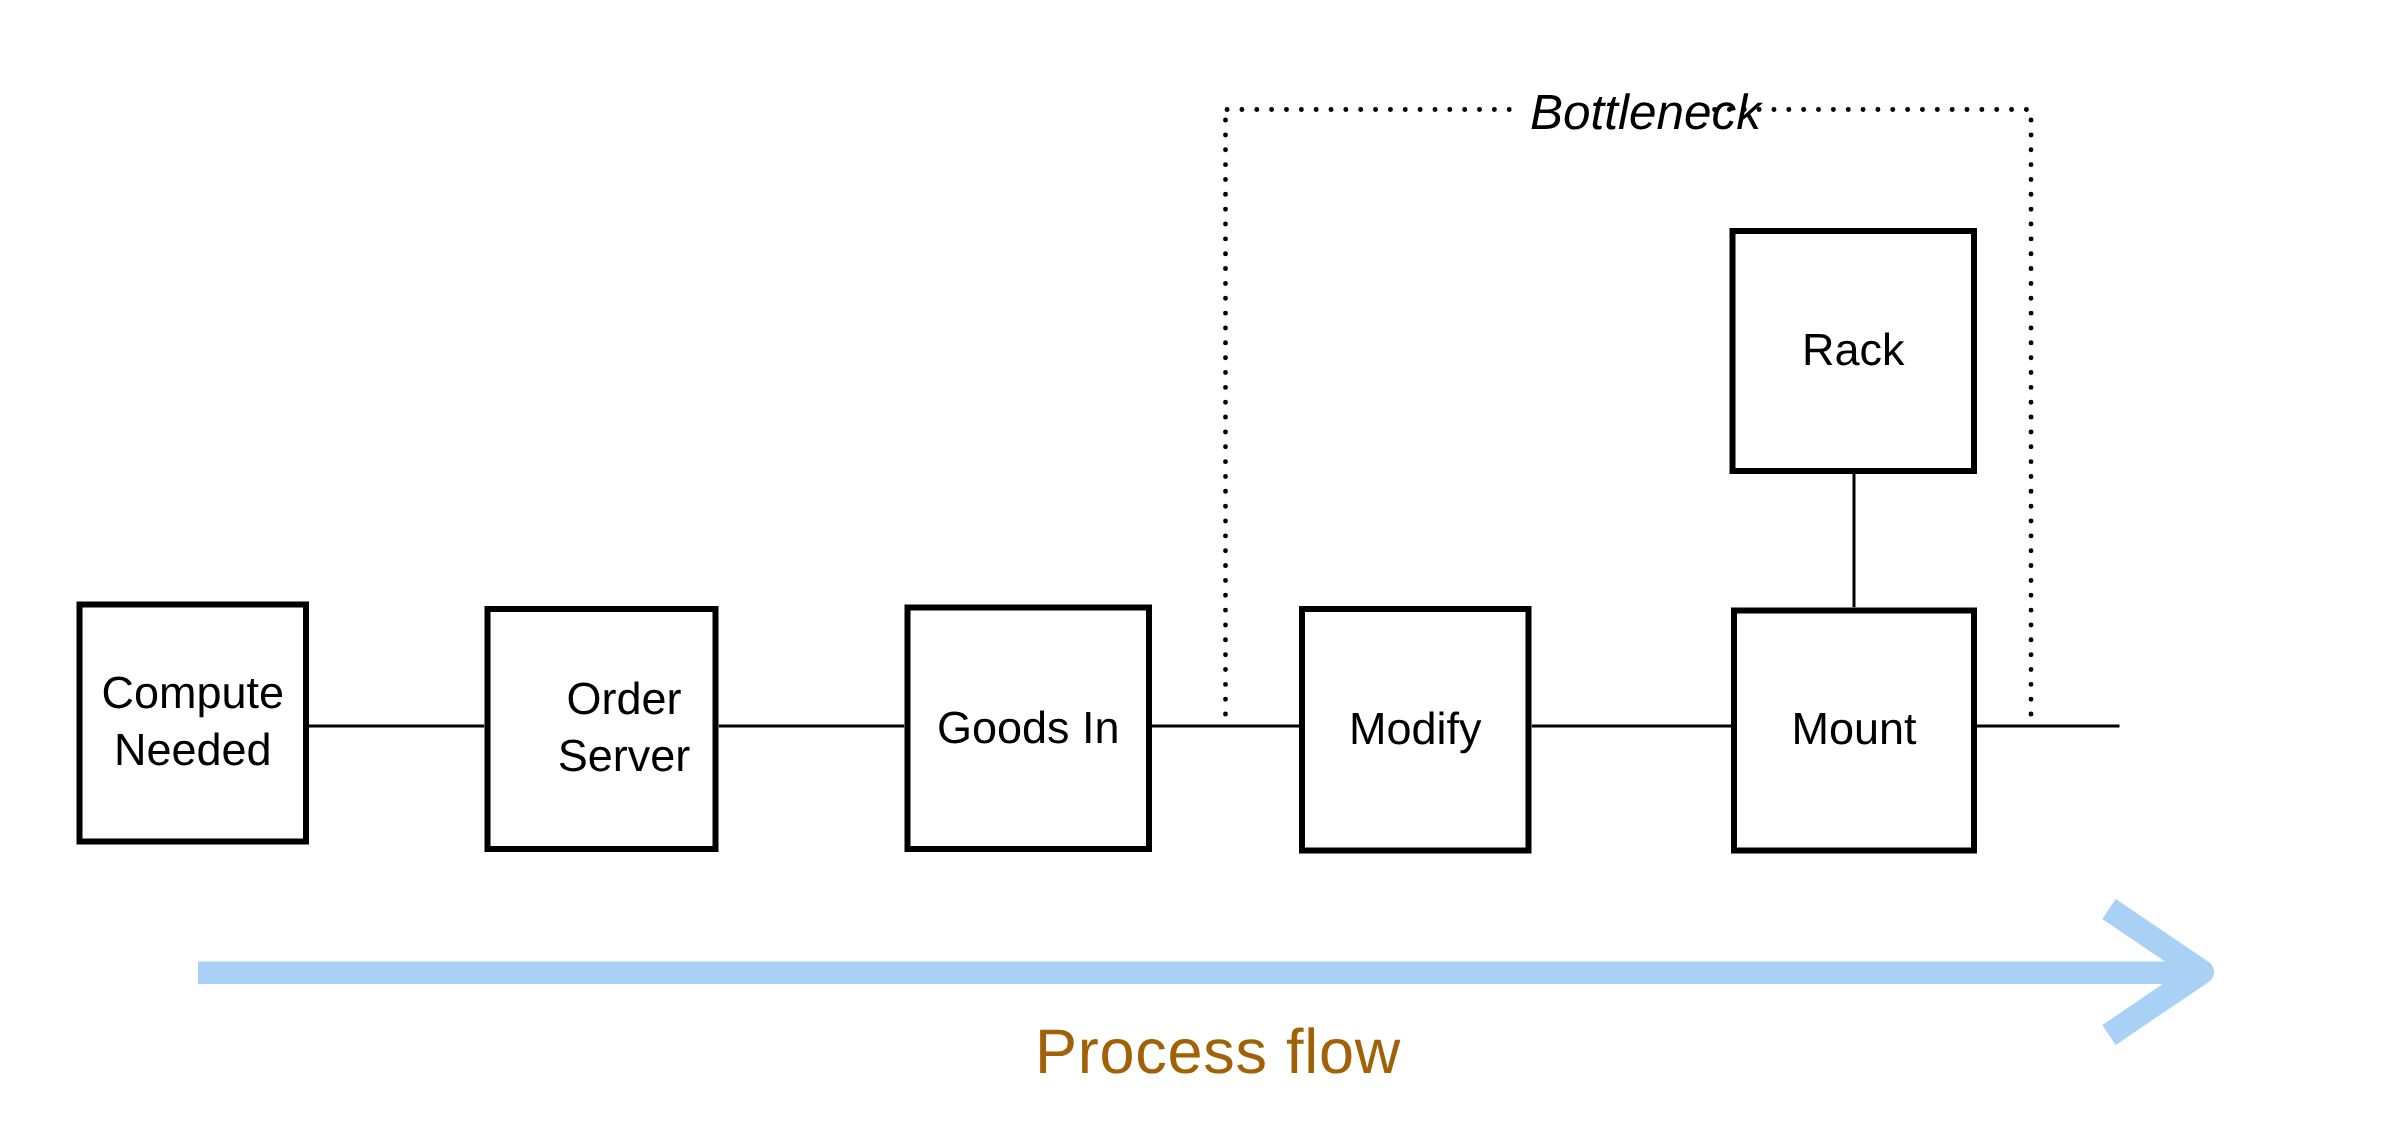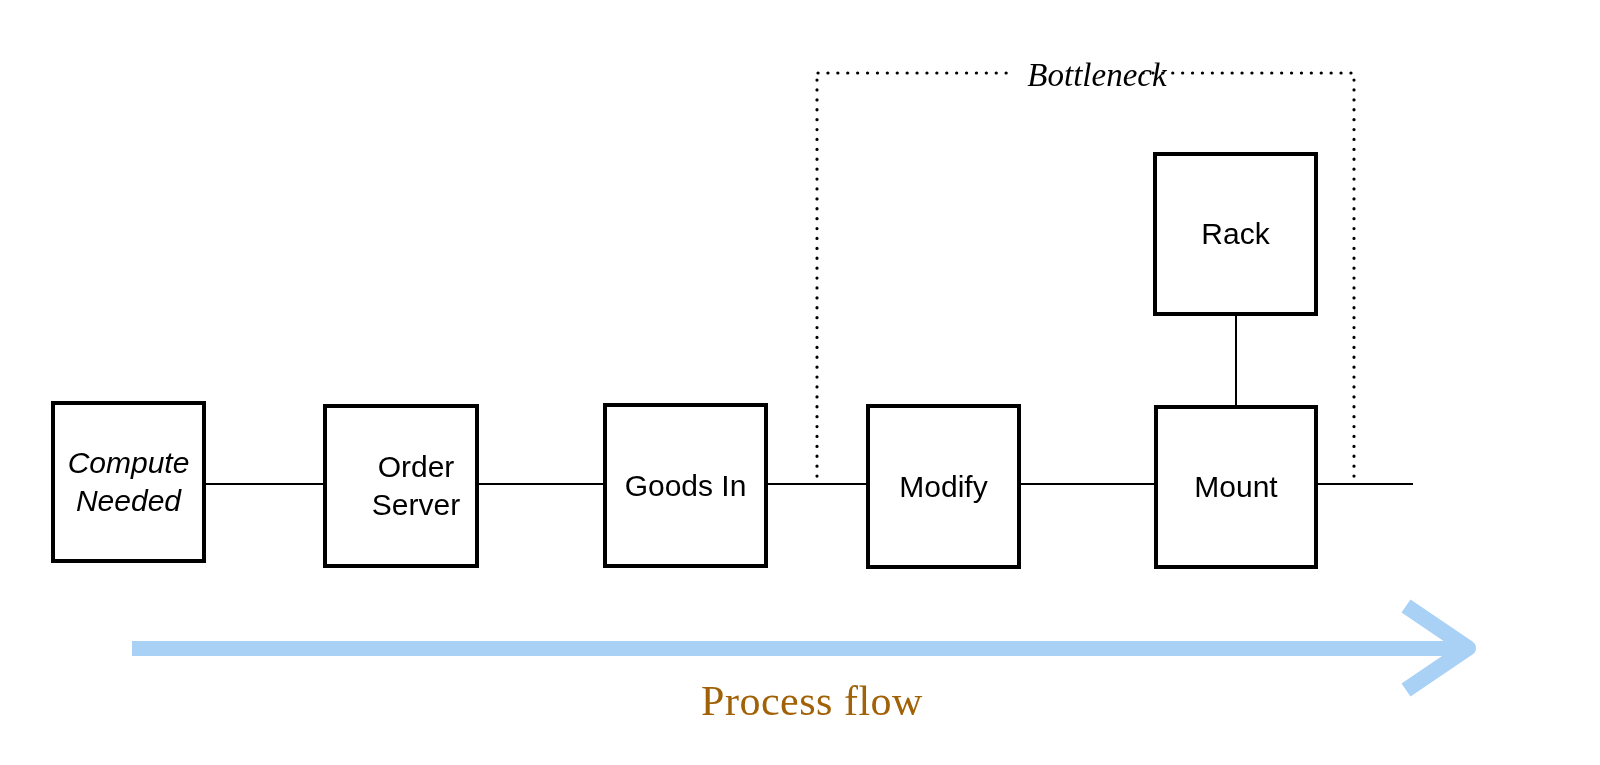--- a/index.html
+++ b/index.html
@@ -27,21 +27,20 @@
     text-align: center;
     font-size: 30px;
     line-height: 1.26;
     white-space: pre-line;
   }
   .float-label {
     position: absolute;
     transform: translate(-50%, -50%);
     text-align: left;
     white-space: pre-line;
-    font-family: Liberation Serif, serif;
   }
   .bottleneck-label {
     font-size: 33px;
     font-style: italic;
   }
   .new-capacity-label {
     font-size: 30px;
     line-height: 1.32;
   }
   .process-flow-label {
@@ -68,21 +67,21 @@
 
     <line class="dotted" x1="818" y1="73" x2="1010" y2="73"></line>
     <line class="dotted" x1="1143" y1="73" x2="1354" y2="73"></line>
     <line class="dotted" x1="817" y1="80" x2="817" y2="483"></line>
     <line class="dotted" x1="1354" y1="80" x2="1354" y2="478"></line>
 
     <rect x="132" y="641" width="1328" height="15" fill="#A8D1F5"></rect>
     <polyline points="1406,606 1468,648 1406,690" fill="none" stroke-width="16" stroke-linejoin="round" stroke="#A8D1F5"></polyline>
   </svg>
 
-  <div class="box" style="left:51px;  top:401px; width:155px; height:162px;font-style:italic;">
+  <div class="box" style="left:51px;  top:401px; width:155px; height:162px;">
     <span>Compute
 Needed</span>
   </div>
 
   <div class="box" style="left:323px; top:404px; width:156px; height:164px;padding-left:30px;">
     <span>Order
 Server</span>
   </div>
 
   <div class="box" style="left:603px; top:403px; width:165px; height:165px;">

